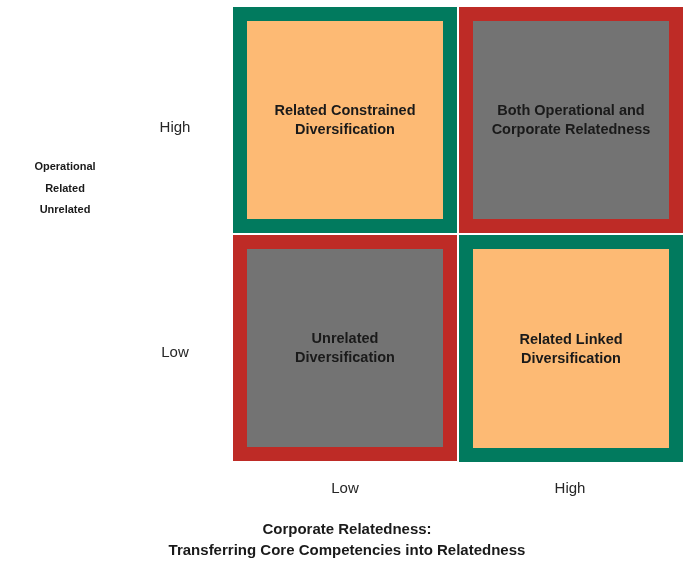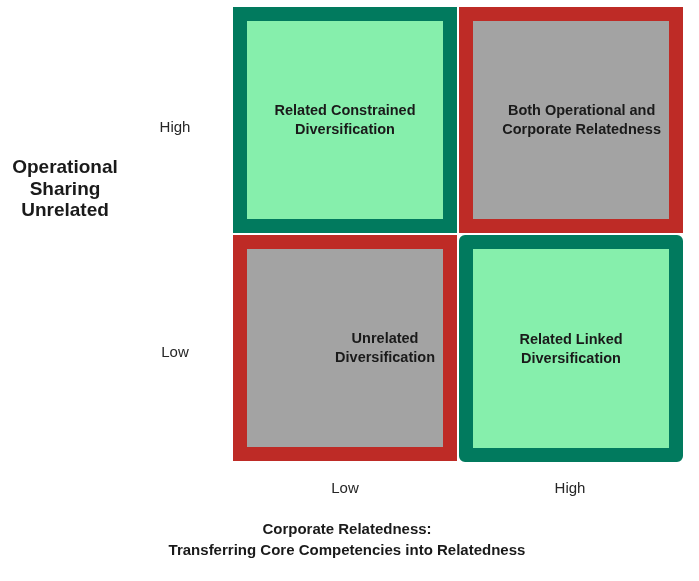--- a/index.html
+++ b/index.html
@@ -18,21 +18,21 @@
   }
 
   
   #y-axis-title {
     position: absolute;
     left: 0px;
     top: 156px;
     width: 130px;
     text-align: center;
     font-weight: bold;
-    font-size: 19px;
+    font-size: 11px;
     line-height: 21.5px;
     color: #1a1a1a;
   }
   #y-axis-title .line { display: block; white-space: nowrap; }
 
   
   .y-tick {
     position: absolute;
     width: 70px;
     left: 140px;
@@ -67,24 +67,24 @@
     color: #1a1a1a;
     padding: 0 8px;
     display: block;
   }
   .quadrant .q-label .line { display: block; white-space: nowrap; }
 
   
   #quadrant-top-left     { left: 0px;   top: 0px;   width: 224px; height: 226px; }
   #quadrant-top-right    { left: 226px; top: 0px;   width: 224px; height: 226px; }
   #quadrant-bottom-left  { left: 0px;   top: 228px; width: 224px; height: 226px; }
-  #quadrant-bottom-right { left: 226px; top: 228px; width: 224px; height: 227px; border-radius: 6px; }
+  #quadrant-bottom-right { left: 226px; top: 228px; width: 224px; height: 227px; }
 
-  .q-green { border: 14px solid #017A5E; background: #86efac; }
-  .q-red   { border: 14px solid #BE2B26; background: #a3a3a3; justify-content: flex-end; }
+  .q-green { border: 14px solid #017A5E; background: #fdba74; }
+  .q-red   { border: 14px solid #BE2B26; background: #737373; }
 
   
   .x-tick {
     position: absolute;
     width: 120px;
     text-align: center;
     font-size: 15px;
     font-weight: normal;
     color: #262626;
   }
@@ -103,21 +103,21 @@
     line-height: 21px;
     color: #1a1a1a;
   }
   #x-axis-title .line { display: block; }
 </style>
 </head>
 <body>
 
 <div id="y-axis-title">
   <span class="line">Operational</span>
-  <span class="line">Sharing</span>
+  <span class="line">Related</span>
   <span class="line">Unrelated</span>
 </div>
 
 <div class="y-tick" id="y-tick-high">High</div>
 <div class="y-tick" id="y-tick-low">Low</div>
 
 <div id="matrix-grid">
 
   <div class="quadrant q-green" id="quadrant-top-left">
     <span class="q-label">

